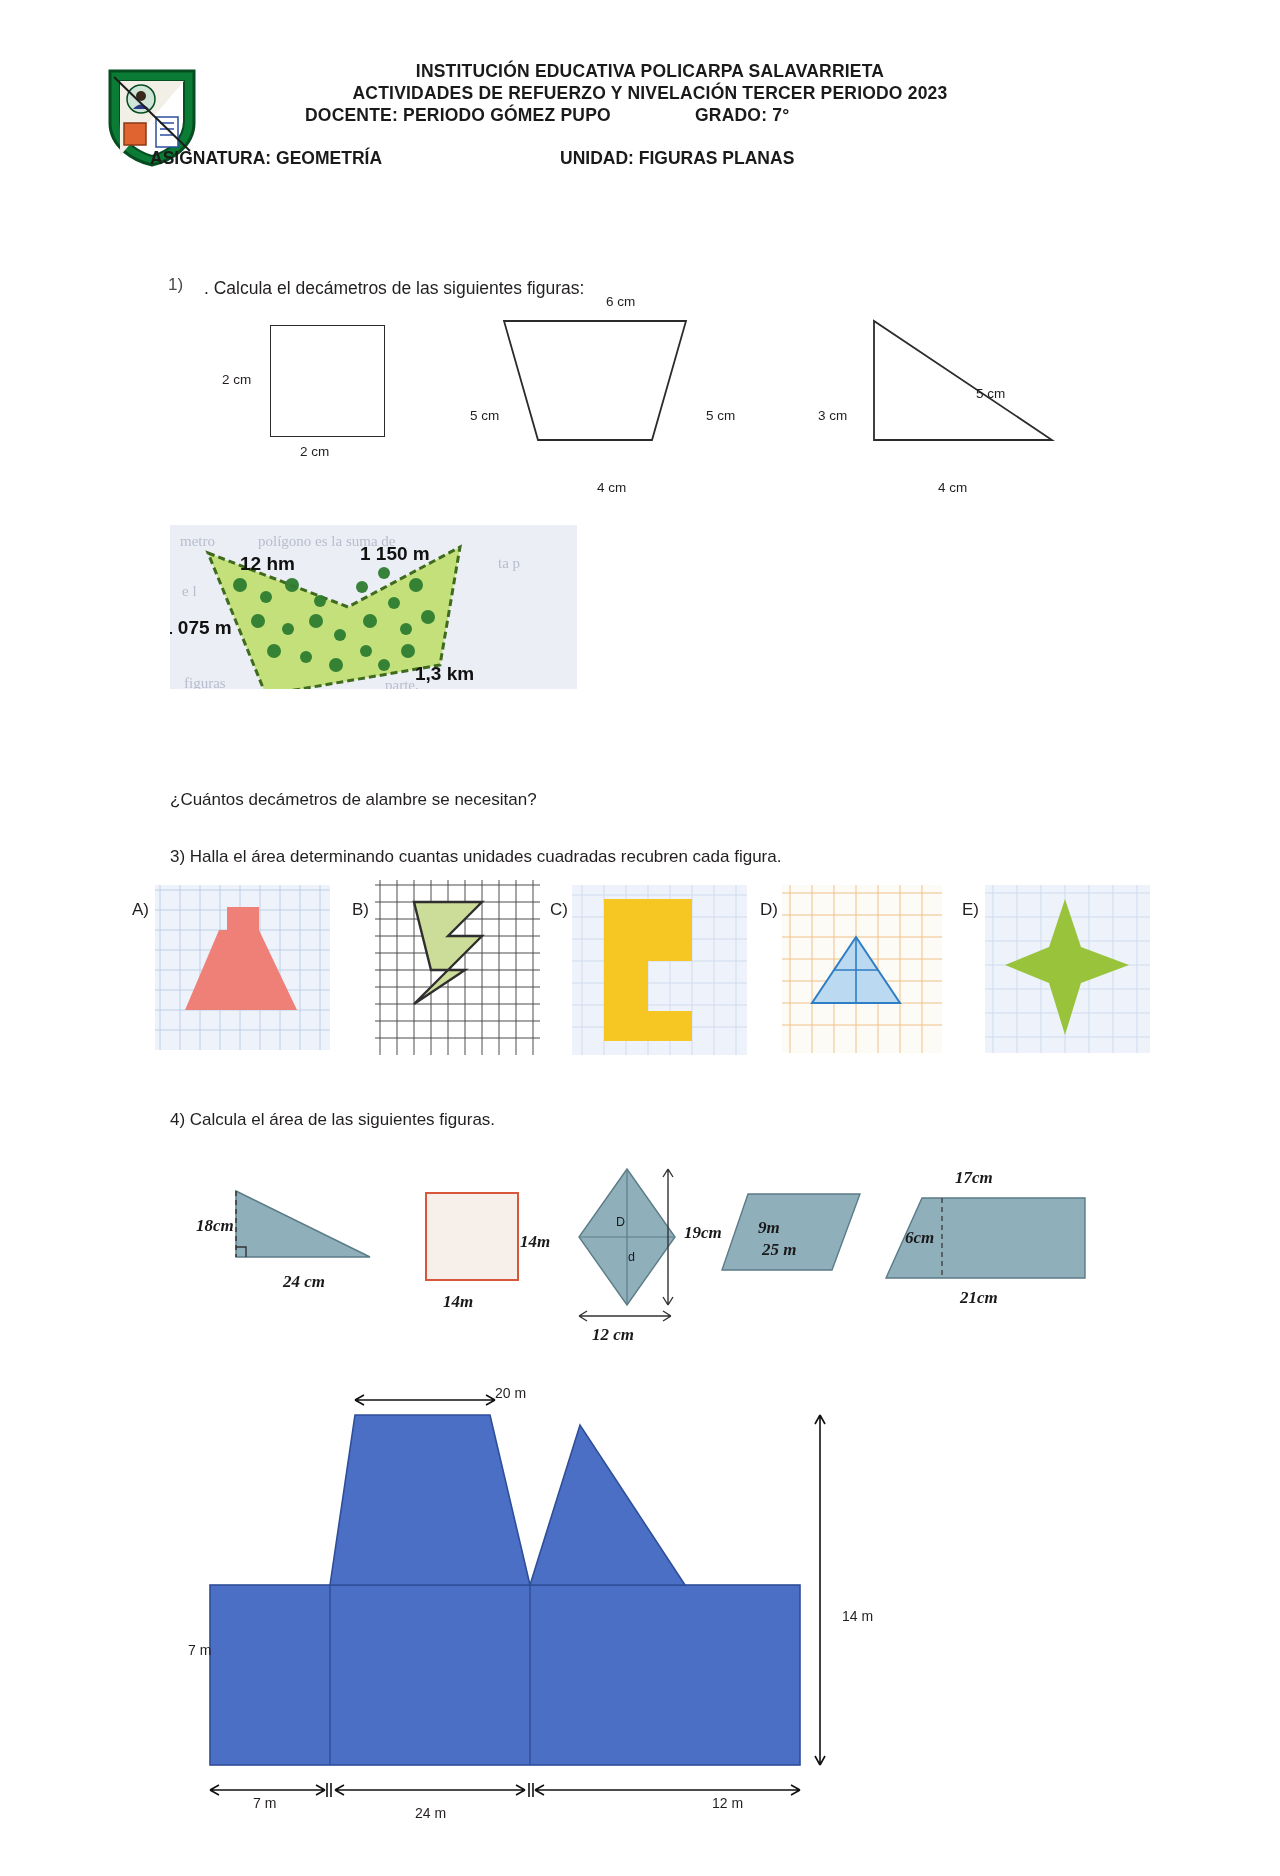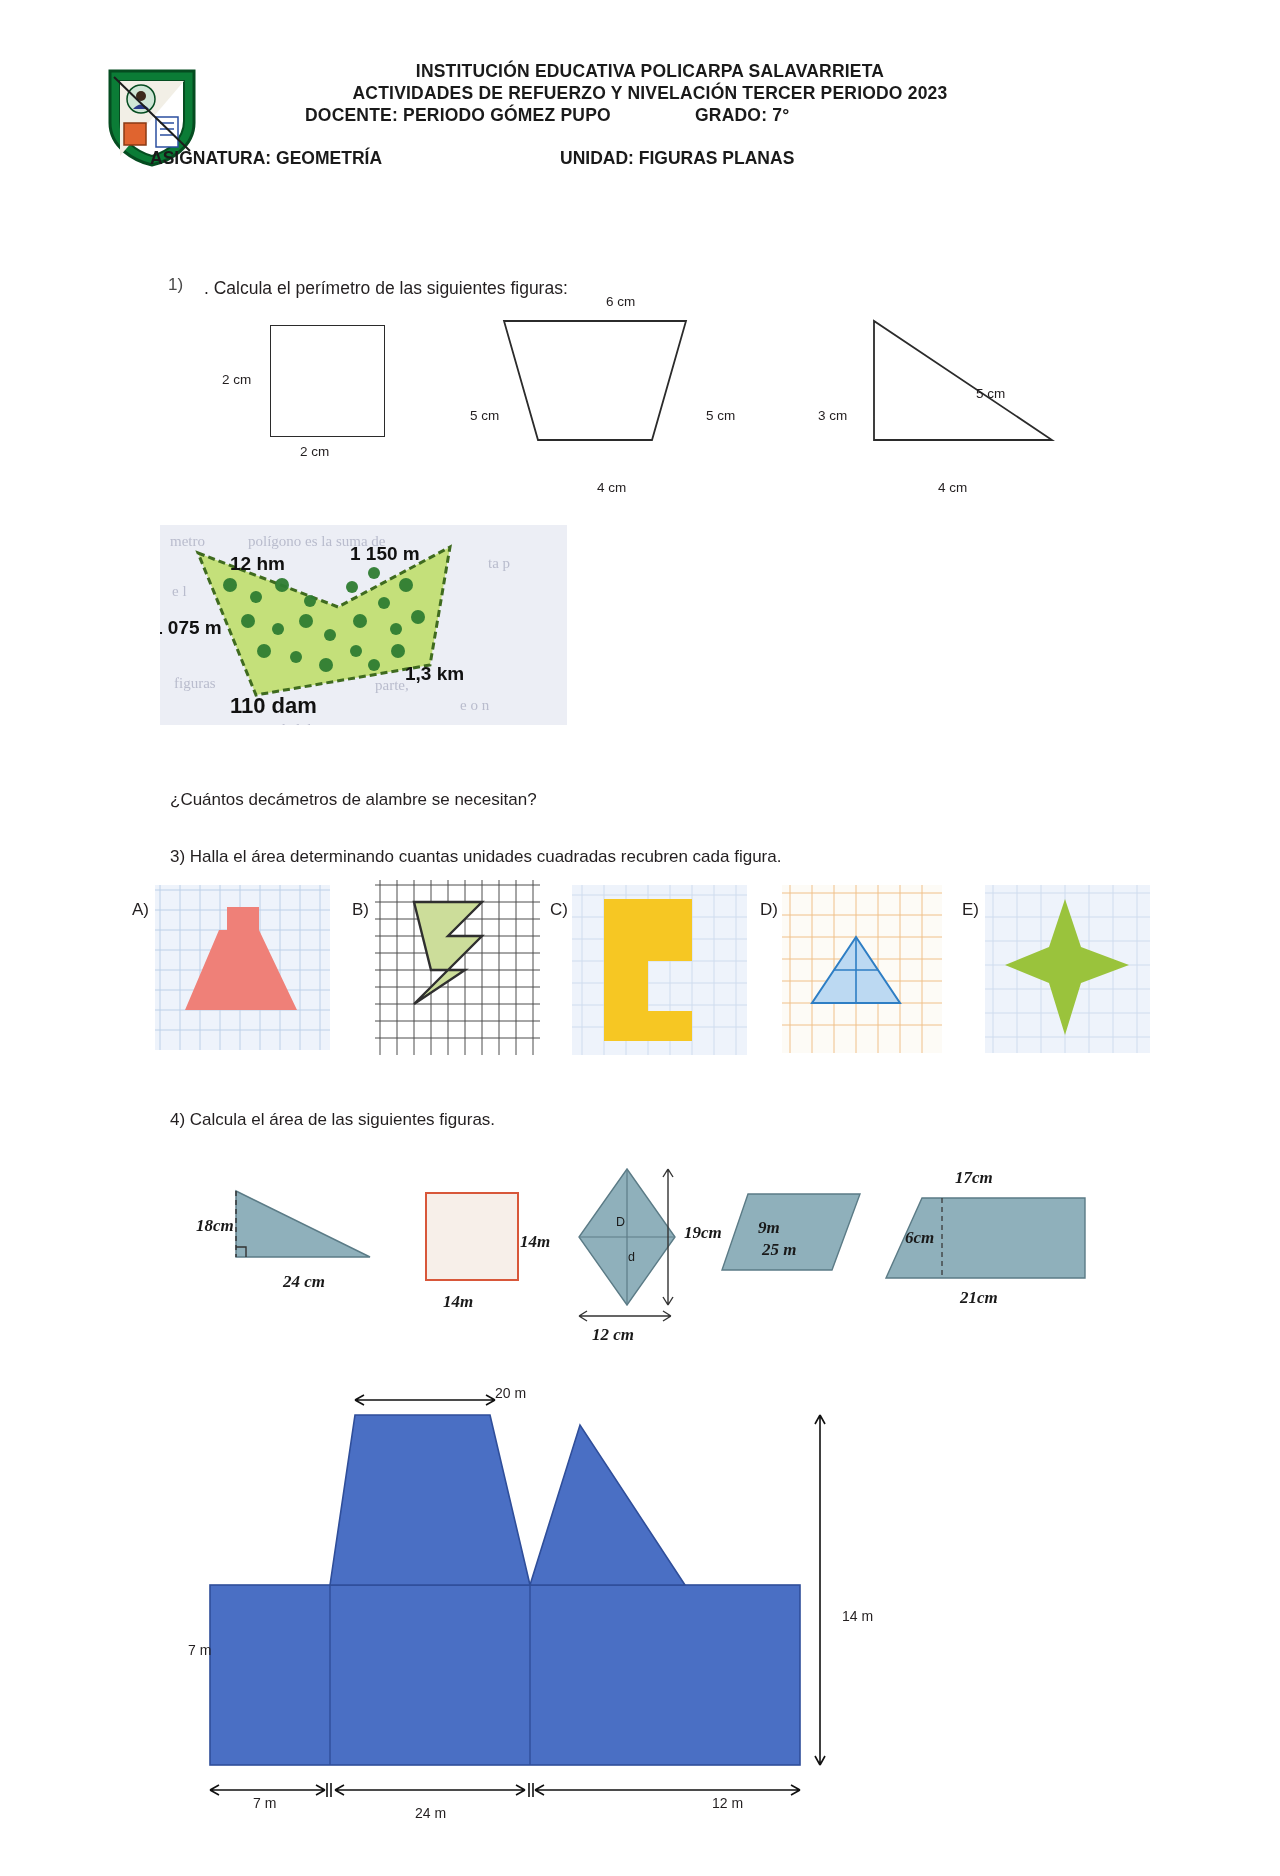--- a/index.html
+++ b/index.html
@@ -30,21 +30,21 @@
   .q1num{position:absolute;left:168px;top:275px;font-size:17px;color:#4a4a4a;}
   .q1txt{position:absolute;left:204px;top:278px;font-size:17.5px;color:#231f20;}
 
   .lbl{position:absolute;font-size:13.5px;color:#231f20;}
 
   
   .sq1{position:absolute;left:270px;top:325px;width:113px;height:110px;border:1.6px solid #2b2b2b;background:#fff;}
   svg{display:block;}
 
   
-  .terrain{position:absolute;left:160px;top:525px;width:407px;height:200px;background:#eceef5;overflow:hidden;}
+  .terrain{position:absolute;left:170px;top:525px;width:407px;height:164px;background:#eceef5;overflow:hidden;}
   .terrain .ghost{position:absolute;font-family:"Liberation Serif",serif;color:#b9bccd;font-size:15px;}
   .terr-lbl{position:absolute;font-weight:bold;font-family:"Liberation Sans",sans-serif;color:#111;}
 
   
   .gridbox{position:absolute;overflow:hidden;}
   .alpha{position:absolute;font-size:17px;color:#231f20;}
 
   
   .hand{font-family:"Liberation Serif",serif;font-style:italic;font-weight:bold;color:#1a1a1a;}
 
@@ -80,21 +80,21 @@
         <span class="right" style="left:545px;">GRADO: 7°</span>
       </div>
     </div>
     <div class="asig-row">
       <span class="a">ASIGNATURA: GEOMETRÍA</span>
       <span class="b">UNIDAD: FIGURAS PLANAS</span>
     </div>
   </div>
 
   <div class="q1num">1)</div>
-  <div class="q1txt">. Calcula el perímetro de las siguientes figuras:</div>
+  <div class="q1txt">. Calcula el decámetros de las siguientes figuras:</div>
 
   <div class="sq1"></div>
   <div class="lbl" style="left:222px;top:372px;">2 cm</div>
   <div class="lbl" style="left:300px;top:444px;">2 cm</div>
 
   <div style="position:absolute;left:470px;top:318px;">
     <svg width="250" height="126" viewBox="0 0 250 126">
       <polygon points="34,3 216,3 182,122 68,122" fill="#ffffff" stroke="#2b2b2b" stroke-width="1.8"></polygon>
     </svg>
   </div>

